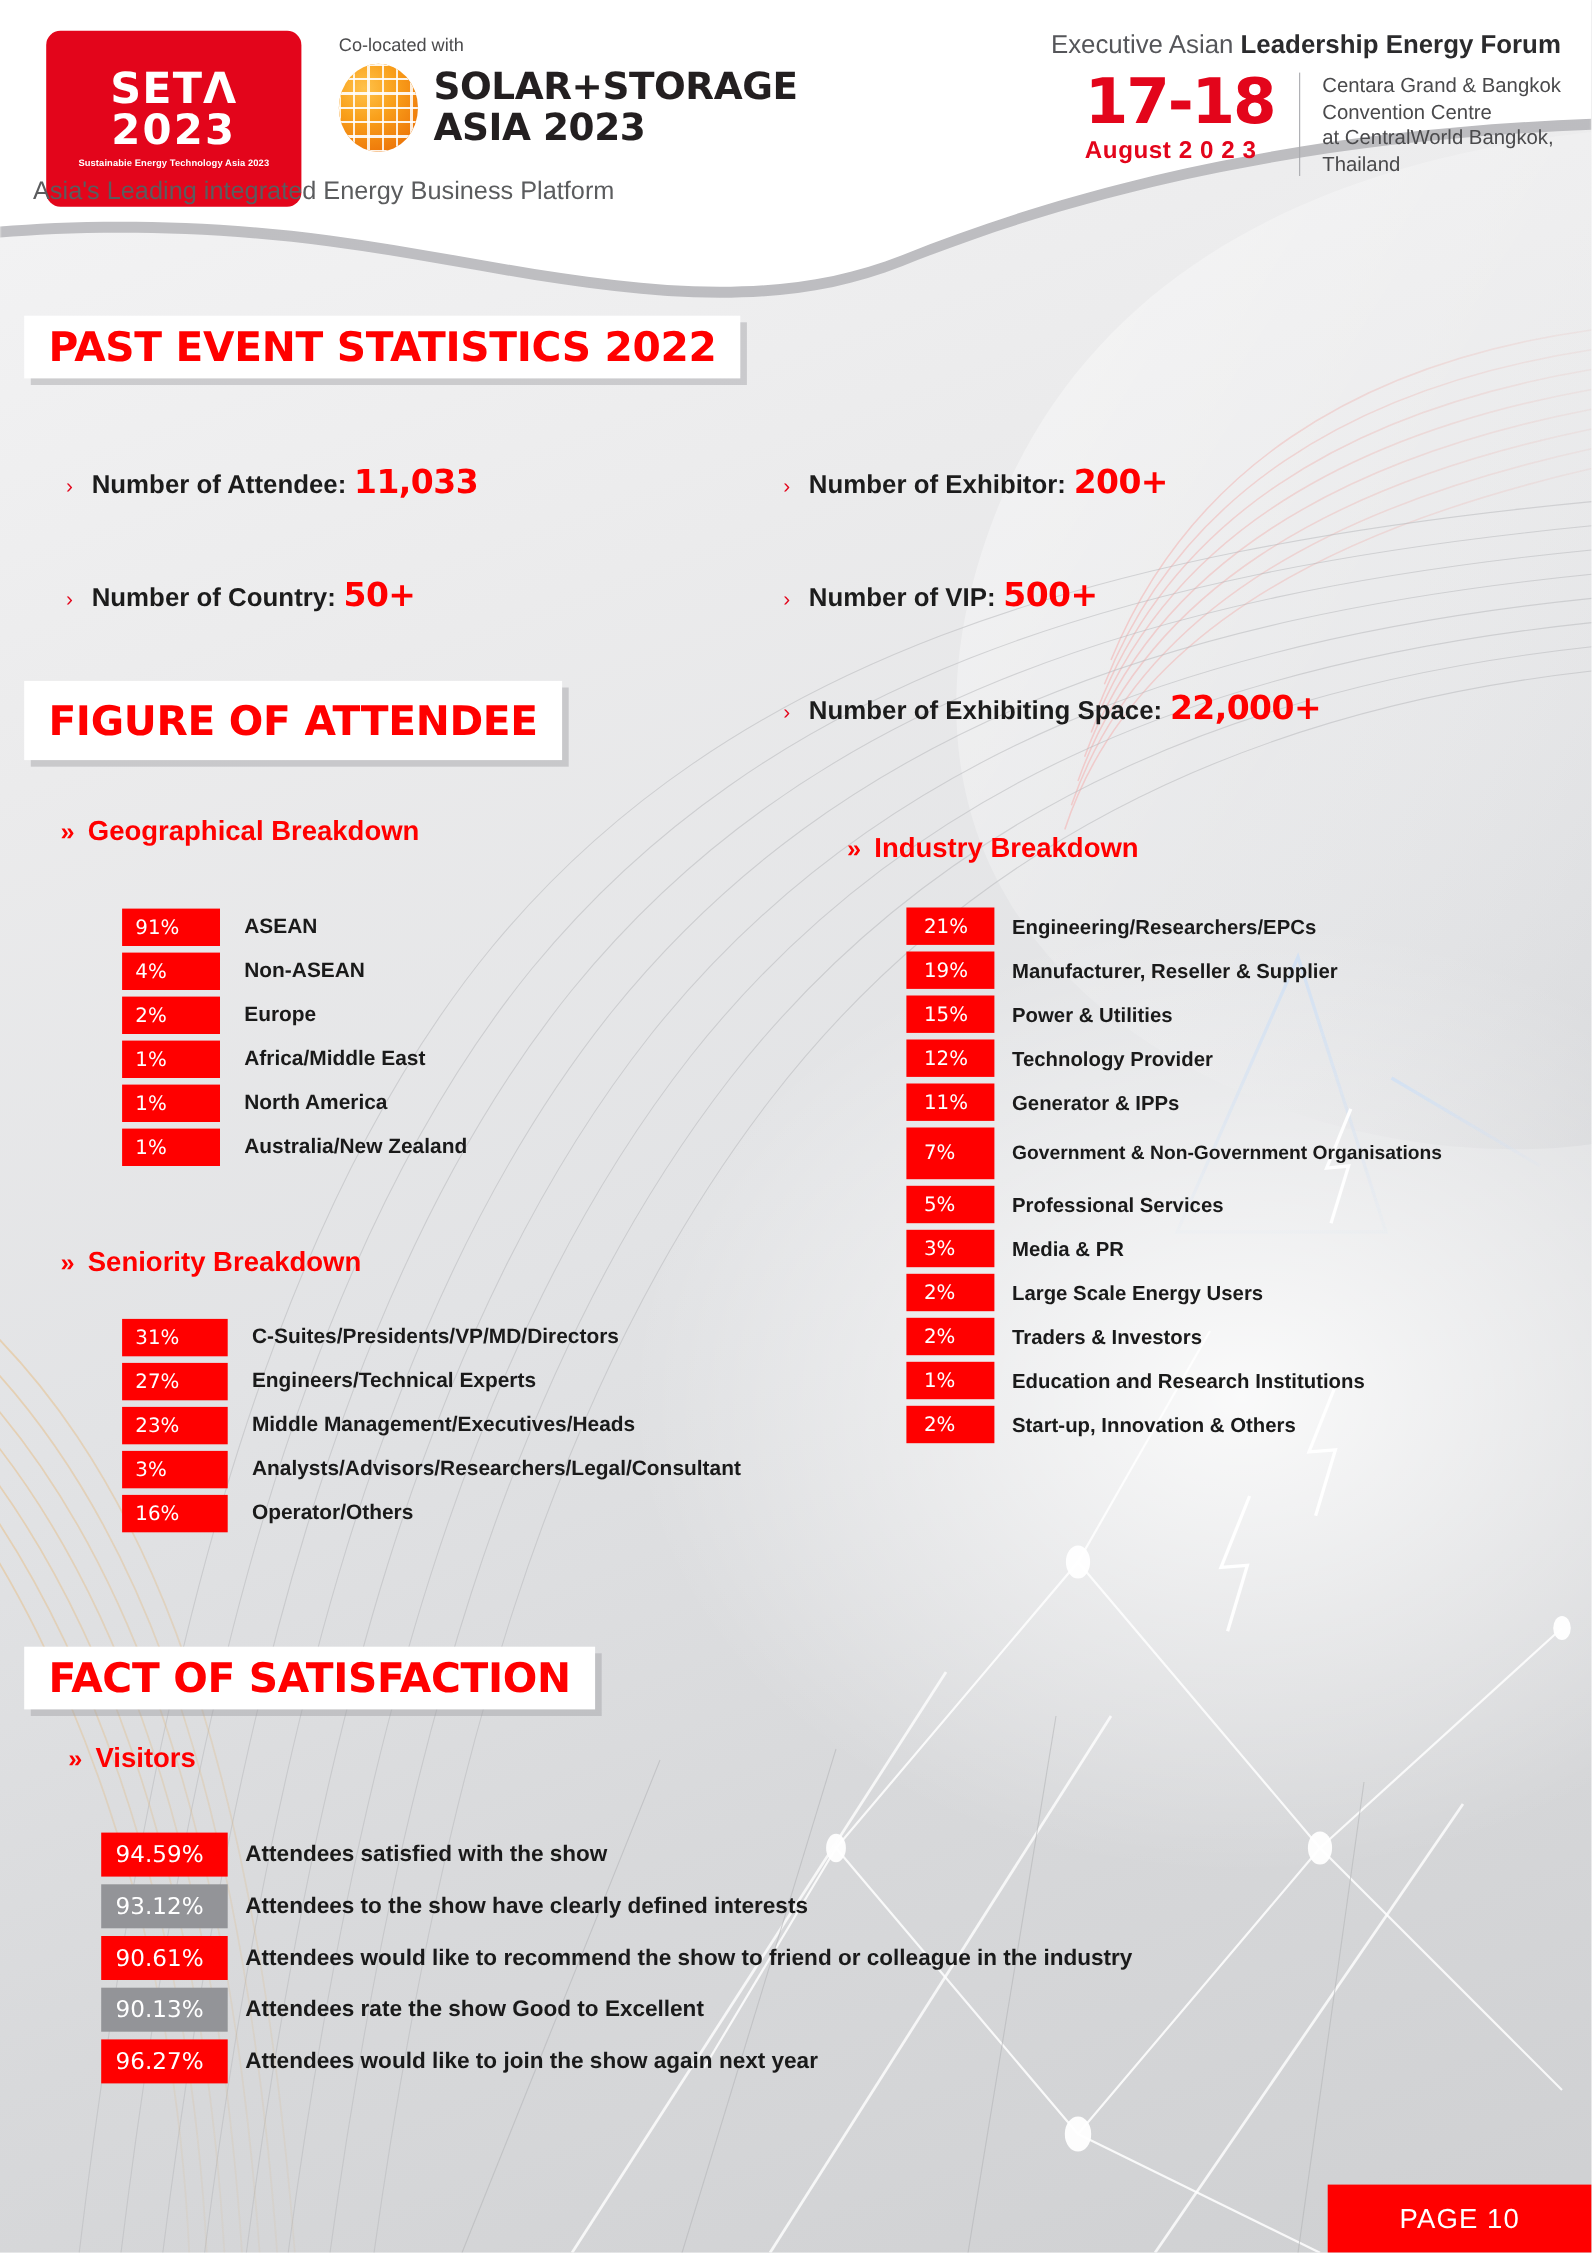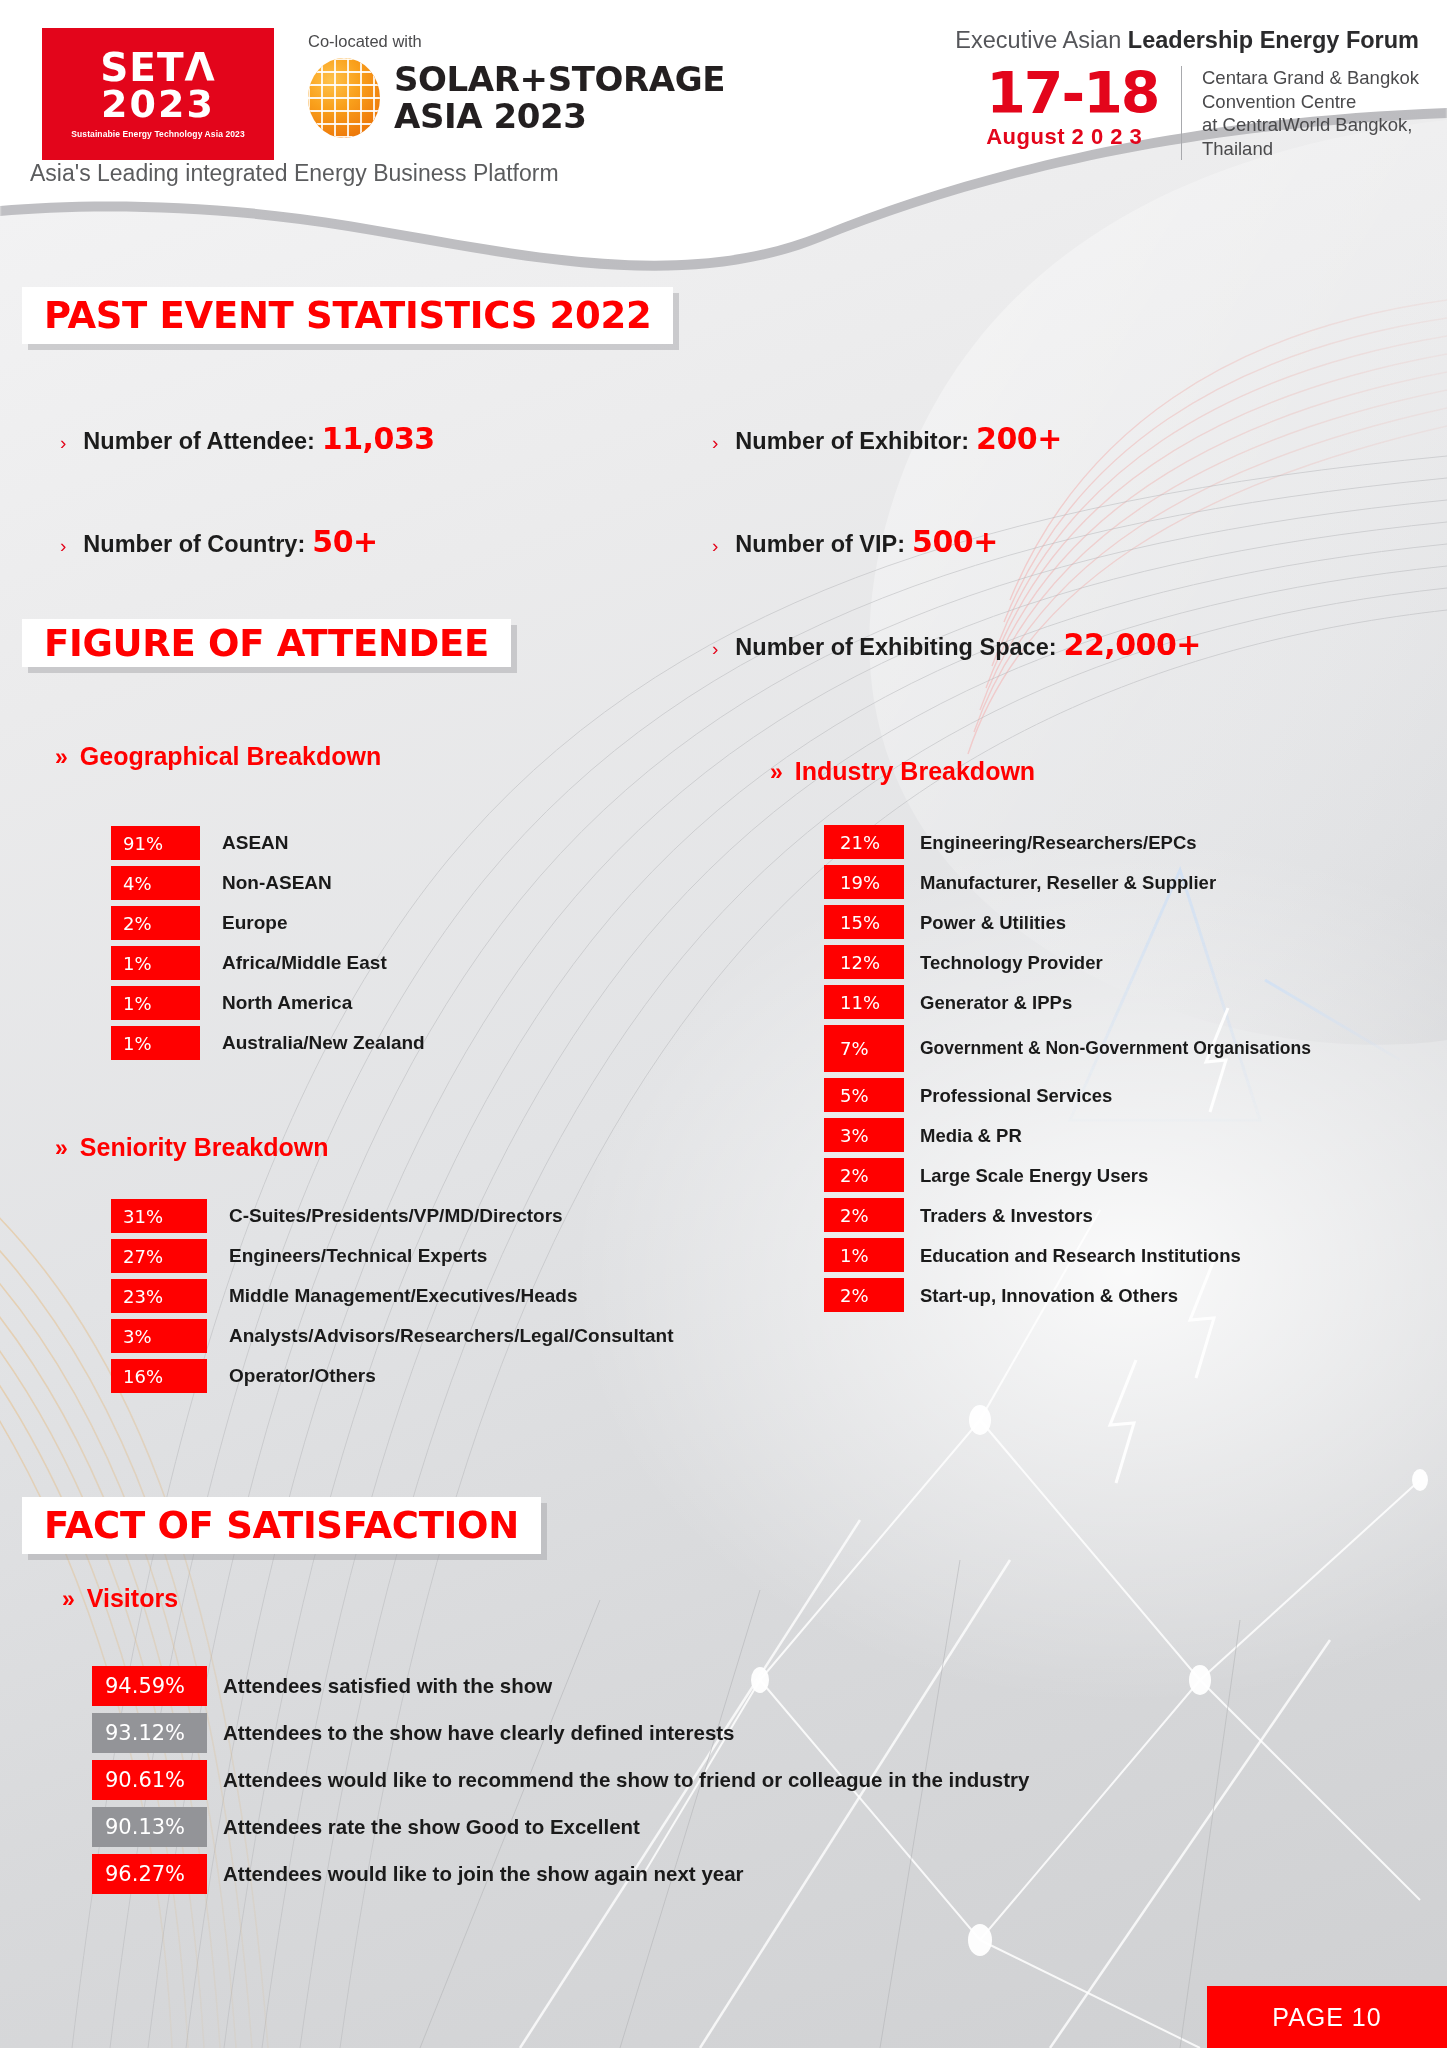--- a/index.html
+++ b/index.html
@@ -41,24 +41,24 @@
     clip-path: path("M 0 0 L 1447 0 L 1447 118 C 1180 128, 980 178, 820 242 C 660 306, 470 246, 300 224 C 180 208, 70 210, 0 216 Z");
     z-index: 1;
     filter: blur(1px);
   }
 
   
   .header { position: absolute; left: 0; top: 0; width: 1447px; height: 250px; z-index: 6; }
 
   .seta-logo {
     position: absolute; left: 42px; top: 28px;
-    width: 232px; height: 132px;
+    width: 232px; height: 160px;
     background: #E3051B;
     display: flex; flex-direction: column;
-    align-items: center; justify-content: center;
+    align-items: center; justify-content: center; border-radius: 13px;
   }
   .seta-wordmark {
     color: #fff; font-weight: 700; letter-spacing: 1px;
     font-size: 39px; line-height: 36px; text-align: center;
     font-family: "DejaVu Sans", sans-serif;
   }
   .seta-wordmark .l2 { font-size: 38px; letter-spacing: 2px; display:block; }
   .seta-tagline {
     color: #fff; font-size: 8.5px; font-weight: 700; margin-top: 7px;
     letter-spacing: 0.1px;
@@ -131,21 +131,21 @@
     display: flex; align-items: center;
   }
   .banner span {
     color: #FF0000; font-weight: 700; letter-spacing: -0.3px;
     font-family: "DejaVu Sans", sans-serif;
   }
 
   #banner-past { left: 22px; top: 287px; height: 57px; padding: 0 22px 0 22px; }
   #banner-past span { font-size: 37px; }
 
-  #banner-figure { left: 22px; top: 619px; height: 48px; padding: 0 22px; }
+  #banner-figure { left: 22px; top: 619px; height: 72px; padding: 0 22px; }
   #banner-figure span { font-size: 37px; }
 
   #banner-fact { left: 22px; top: 1497px; height: 57px; padding: 0 22px; }
   #banner-fact span { font-size: 37px; }
 
   
   .stats { position: absolute; left: 0; top: 385px; width: 1447px; z-index: 5; }
   .stats-col { position: absolute; top: 0; }
   .stats-col.left { left: 60px; }
   .stats-col.right { left: 712px; }

